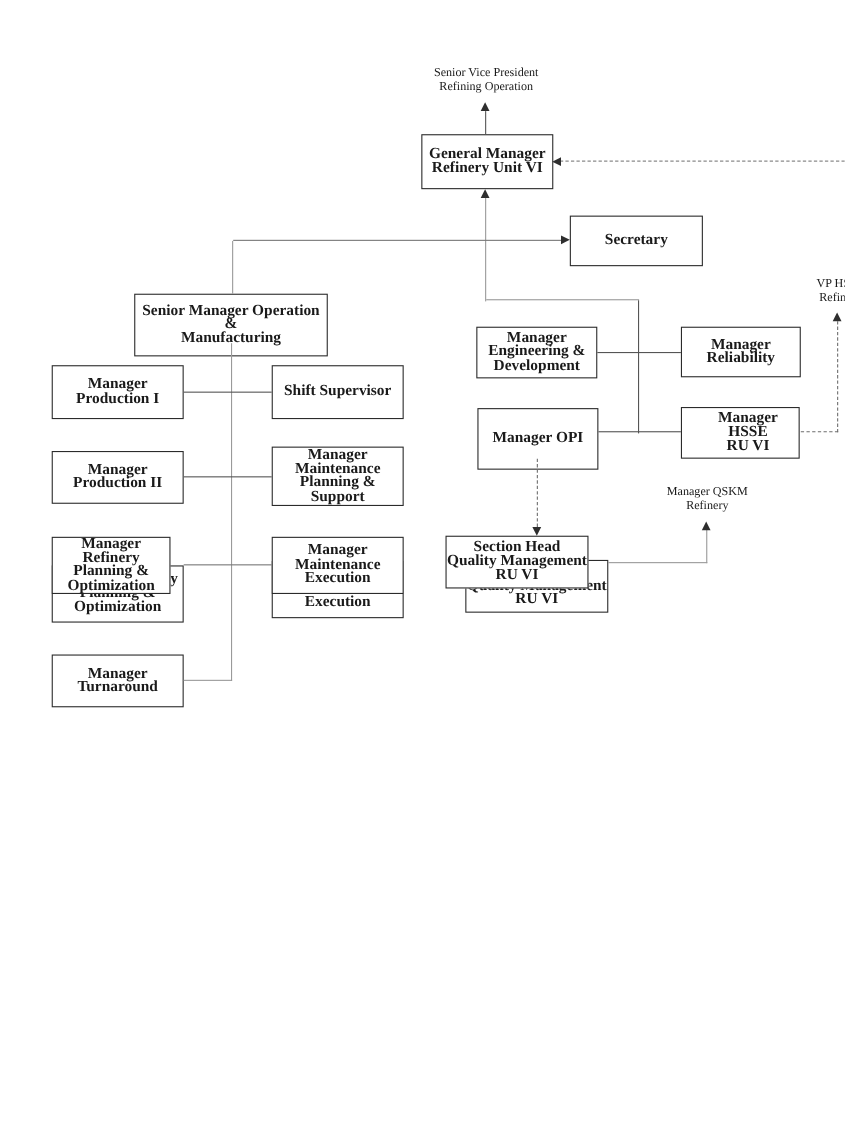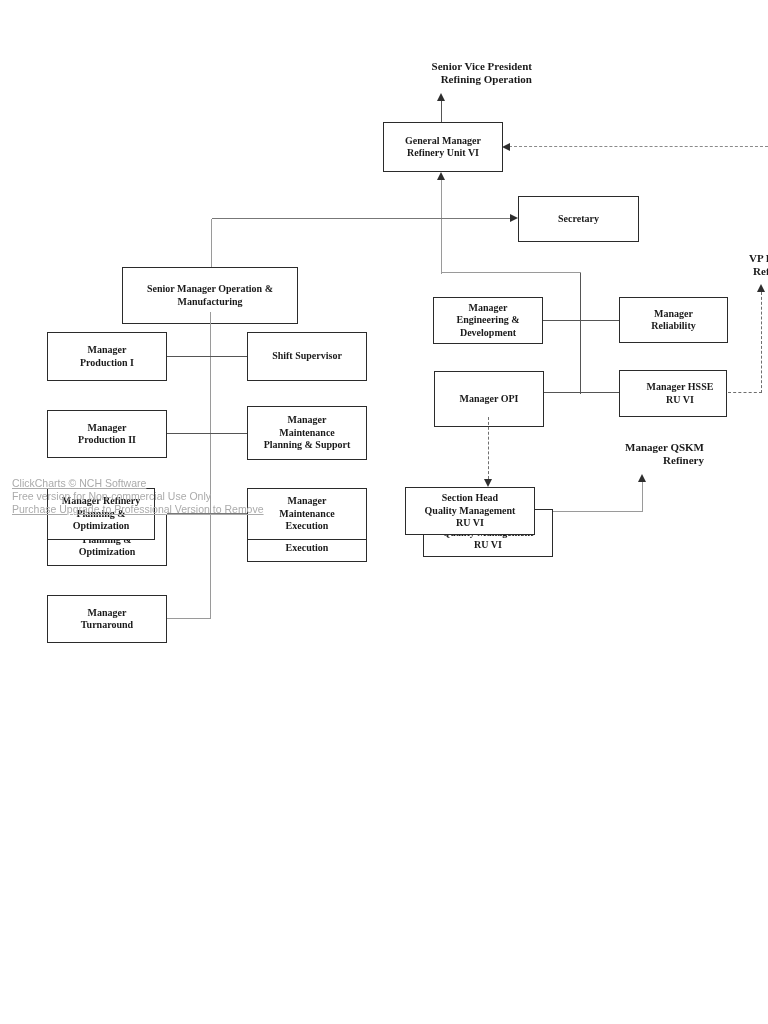--- a/index.html
+++ b/index.html
@@ -2,24 +2,24 @@
 <html><head>
 <meta charset="utf-8">
 <style>
   html,body{margin:0;padding:0;background:#ffffff;}
   body{width:768px;height:1024px;overflow:hidden;position:relative;
        font-family:"Liberation Serif", serif;}
   #canvas{position:absolute;left:0;top:0;width:768px;height:1024px;background:#fff;}
 
   .box{position:absolute;background:#fff;border:1.5px solid #2b2b2b;z-index:3;
        display:flex;align-items:center;justify-content:center;text-align:center;
-       font-weight:bold;font-size:10px;line-height:12.5px;color:#1a1a1a;
+       font-weight:bold;font-size:14px;line-height:12.5px;color:#1a1a1a;
        white-space:pre-line;box-sizing:border-box;}
   .ghost{z-index:2;}
-  .flabel{position:absolute;z-index:3;text-align:right;font-weight:bold;
+  .flabel{position:absolute;z-index:3;text-align:center;font-weight:normal;
        font-size:11px;line-height:13px;color:#1a1a1a;white-space:pre-line;}
 
   .hline,.vline{position:absolute;z-index:4;}
   .hline{height:0;border-top:1.5px solid #555;}
   .vline{width:0;border-left:1.5px solid #555;}
   .gray{border-color:#9a9a9a;}
   .mid{border-color:#777;}
   .hdash{position:absolute;z-index:4;height:0;border-top:1.6px dashed #6e6e6e;}
   .vdash{position:absolute;z-index:4;width:0;border-left:1.6px dashed #6e6e6e;}
   .ldash{border-color:#8a8a8a;}
@@ -119,19 +119,14 @@
   <div class="hdash ldash" style="left:509px;top:146px;width:259px;"></div>
   <div class="arr arr-left" style="left:502px;top:142.5px;"></div>
 
   <div class="vdash" style="left:487.6px;top:417px;height:62px;"></div>
   <div class="arr arr-down" style="left:483.5px;top:479px;"></div>
 
   <div class="hdash" style="left:728px;top:392px;width:34px;"></div>
   <div class="vdash" style="left:761.3px;top:292px;height:101px;"></div>
   <div class="arr arr-up" style="left:757px;top:284px;"></div>
 
-  <div id="watermark">
-    <div class="u">ClickCharts © NCH Software</div>
-    <div>Free version for Non-commercial Use Only</div>
-    <div class="u">Purchase Upgrade to Professional Version to Remove</div>
-  </div>
 
 </div>
 
 </body></html>

